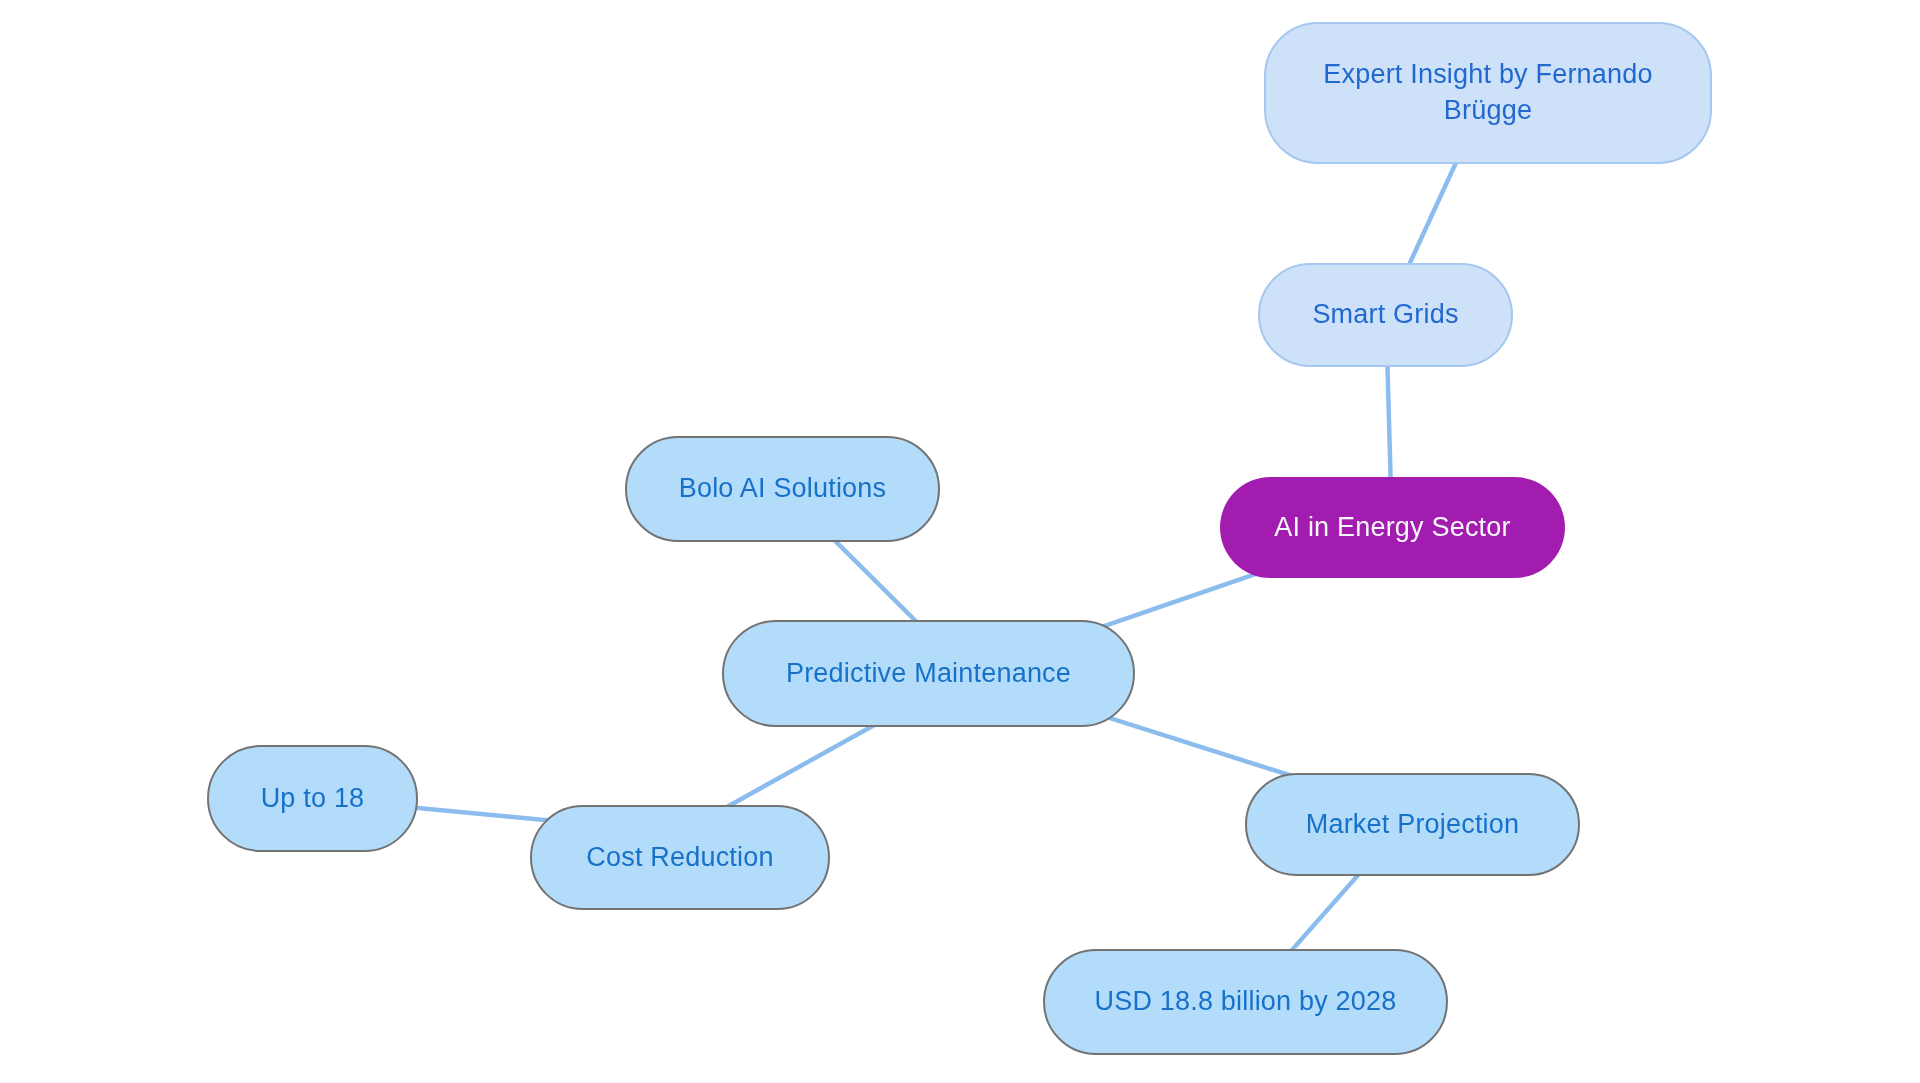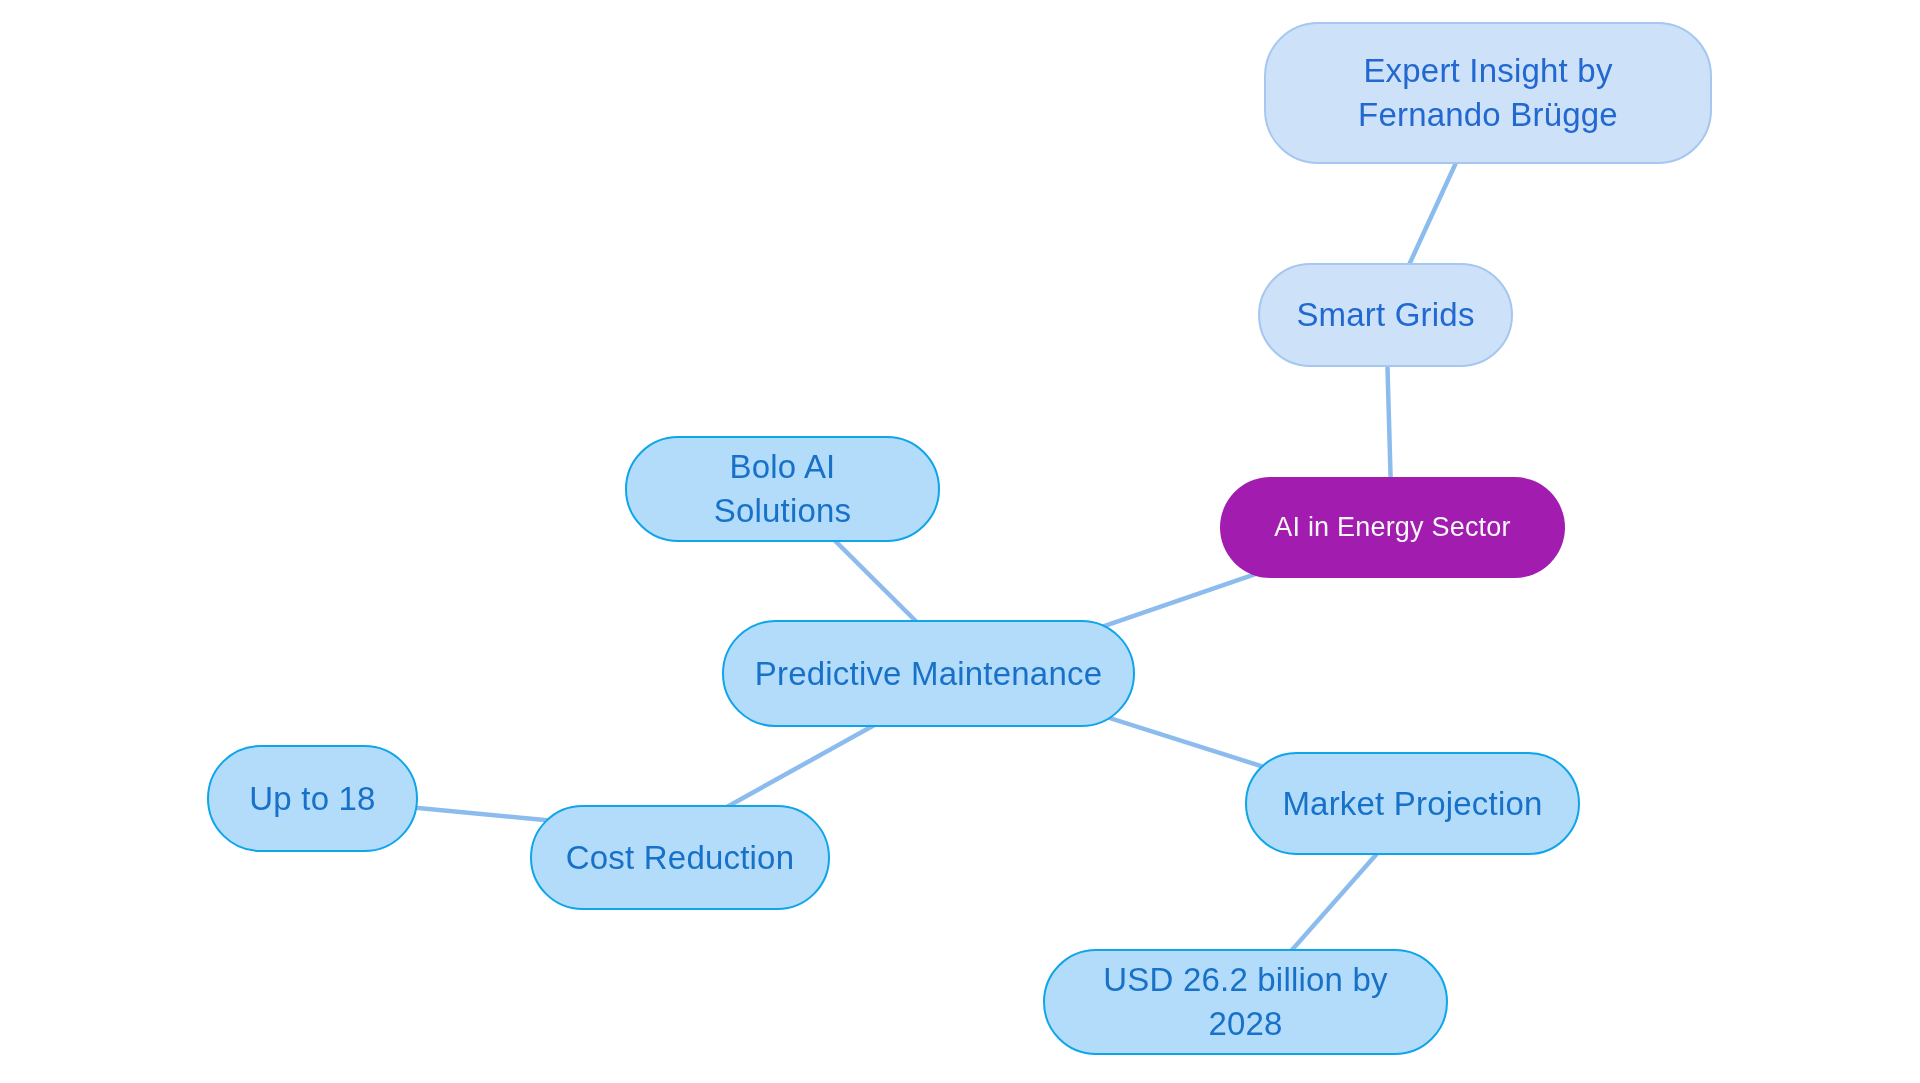--- a/index.html
+++ b/index.html
@@ -32,40 +32,40 @@
   }
   .node {
     position: absolute;
     z-index: 2;
     display: flex;
     align-items: center;
     justify-content: center;
     text-align: center;
     box-sizing: border-box;
     border-radius: 54px;
-    font-size: 33px;
+    font-size: 27px;
     line-height: 1.32;
     padding: 0 30px;
     letter-spacing: 0.2px;
     cursor: pointer;
   }
   .node--root {
     background: #a21caf;
     color: #F5F7F9;
     border: none;
     font-size: 27px;
   }
   .node--peri {
     background: #CDE1F8;
     border: 2px solid #A5C7F0;
     color: #2268D1;
   }
   .node--sky {
     background: #B2DCF9;
-    border: 2px solid #0ea5e9;
+    border: 2px solid #737373;
     color: #1871C9;
   }
 </style>
 </head>
 <body>
 
 <div class="canvas">
 
   <svg class="edges" width="1920" height="1083" viewBox="0 0 1920 1083">
     <line x1="1392" y1="527" x2="1386" y2="315"></line>
@@ -99,21 +99,21 @@
   </div>
 
   <div class="node node--sky" style="left:530px; top:781px; width:300px; height:105px;margin-top:24px;">
     <span>Cost Reduction</span>
   </div>
 
   <div class="node node--sky" style="left:207px; top:745px; width:211px; height:107px;">
     <span>Up to 18</span>
   </div>
 
-  <div class="node node--sky" style="left:1245px; top:752px; width:335px; height:103px;text-align:right;">
+  <div class="node node--sky" style="left:1245px; top:773px; width:335px; height:103px;text-align:right;">
     <span>Market Projection</span>
   </div>
 
   <div class="node node--sky" style="left:1043px; top:949px; width:405px; height:106px;">
-    <span>USD 26.2 billion by 2028</span>
+    <span>USD 18.8 billion by 2028</span>
   </div>
 
 </div>
 
 </body></html>

